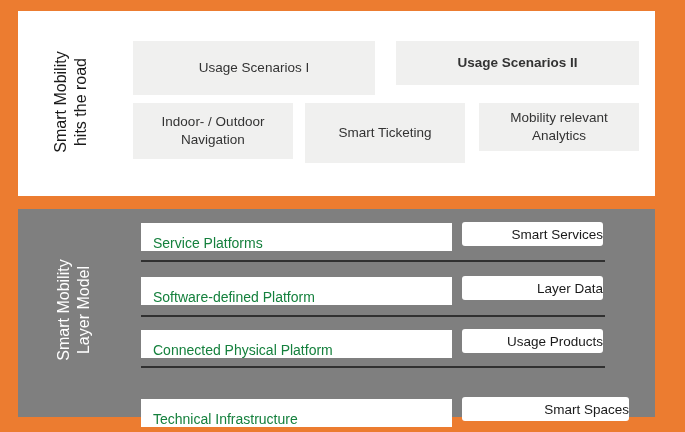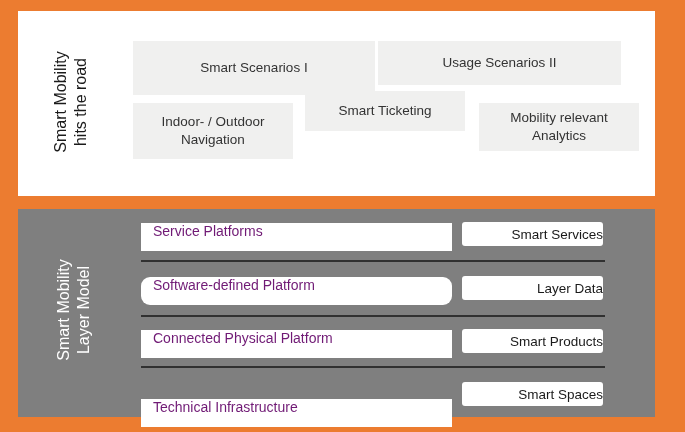--- a/index.html
+++ b/index.html
@@ -37,57 +37,57 @@
     display: flex;
     align-items: center;
     justify-content: center;
     text-align: center;
     font-size: 13.5px;
     line-height: 1.35;
     padding: 0 6px;
     box-sizing: border-box;
   }
   .tile-usage-1   { left: 115px; top: 30px; width: 242px; height: 54px; }
-  .tile-usage-2   { left: 360px; top: 30px; width: 243px; height: 44px; }
+  .tile-usage-2   { left: 378px; top: 30px; width: 243px; height: 44px; font-weight: bold; }
   .tile-indoor    { left: 115px; top: 92px; width: 160px; height: 56px; }
-  .tile-ticketing { left: 287px; top: 80px; width: 160px; height: 40px; }
+  .tile-ticketing { left: 287px; top: 92px; width: 160px; height: 60px; }
   .tile-analytics { left: 461px; top: 92px; width: 160px; height: 48px; }
 
   
   .platform-box {
     position: absolute;
     left: 123px;
     width: 311px;
     height: 28px;
     background: #ffffff;
-    color: #701a75;
+    color: #15803d;
     display: flex;
-    align-items: flex-start;
+    align-items: flex-end;
     font-size: 14px;
     padding-left: 12px;
     box-sizing: border-box;
   }
   .smart-box {
     position: absolute;
     left: 444px;
     width: 141px;
     height: 24px;
     background: #ffffff;
     color: #1a1a1a;
     display: flex;
     align-items: center;
     justify-content: flex-end;
     text-align: center;
     font-size: 13.5px;
     border-radius: 3px;
   }
   .row-0 .platform-box { top: 14px;  } .row-0 .smart-box { top: 13px;  }
-  .row-1 .platform-box { top: 68px; border-radius: 9px;  } .row-1 .smart-box { top: 67px;  }
+  .row-1 .platform-box { top: 68px;  } .row-1 .smart-box { top: 67px;  }
   .row-2 .platform-box { top: 121px; } .row-2 .smart-box { top: 120px; }
-  .row-3 .platform-box { top: 190px; } .row-3 .smart-box { top: 173px; }
+  .row-3 .platform-box { top: 190px; } .row-3 .smart-box { top: 188px; padding-left: 26px; }
 
   .sep {
     position: absolute;
     left: 123px;
     width: 464px;
     height: 2px;
     background: #303030;
   }
   .sep-0 { top: 51px; }
   .sep-1 { top: 106px; }
@@ -98,21 +98,21 @@
 
 <div class="frame">
 
   <section class="panel panel-top">
     <div class="side-label side-label-top">
       <span>Smart Mobility</span>
       <span>hits the road</span>
     </div>
 
     <div class="tile tile-usage-1">
-      <span>Smart Scenarios I</span>
+      <span>Usage Scenarios I</span>
     </div>
     <div class="tile tile-usage-2">
       <span>Usage Scenarios II</span>
     </div>
 
     <div class="tile tile-indoor">
       <span>Indoor- / Outdoor Navigation</span>
     </div>
     <div class="tile tile-ticketing">
       <span>Smart Ticketing</span>
@@ -146,21 +146,21 @@
         <span>Layer Data</span>
       </div>
     </div>
     <div class="sep sep-1"></div>
 
     <div class="row-2">
       <div class="platform-box">
         <span>Connected Physical Platform</span>
       </div>
       <div class="smart-box">
-        <span>Smart Products</span>
+        <span>Usage Products</span>
       </div>
     </div>
     <div class="sep sep-2"></div>
 
     <div class="row-3">
       <div class="platform-box">
         <span>Technical Infrastructure</span>
       </div>
       <div class="smart-box">
         <span>Smart Spaces</span>

